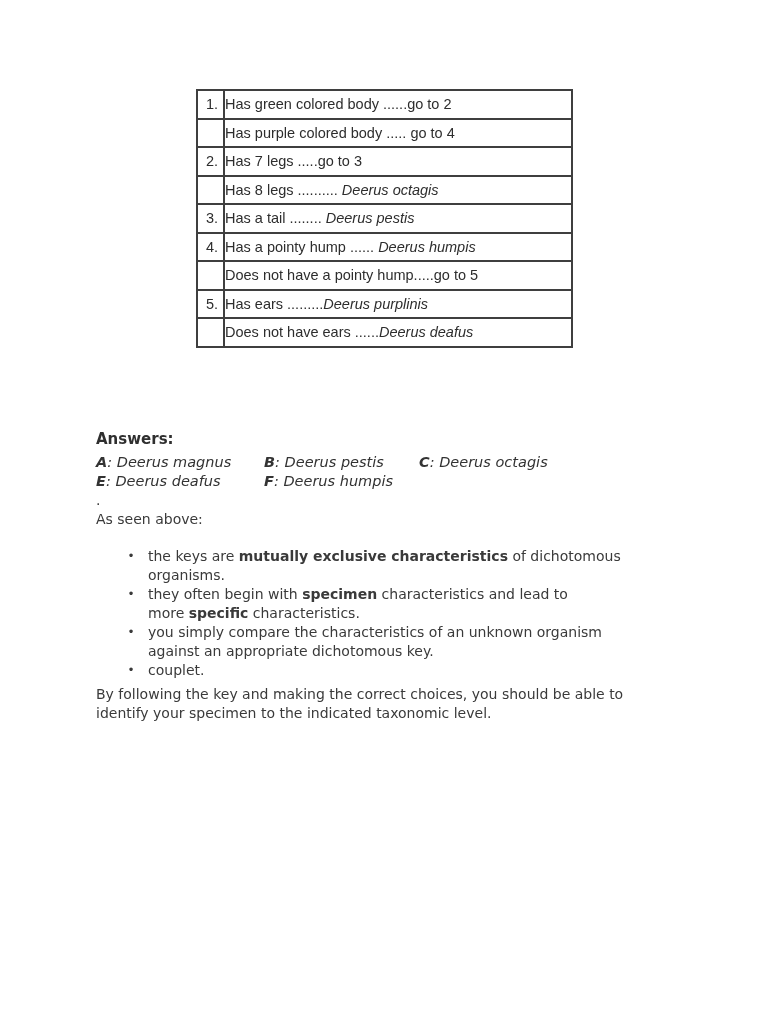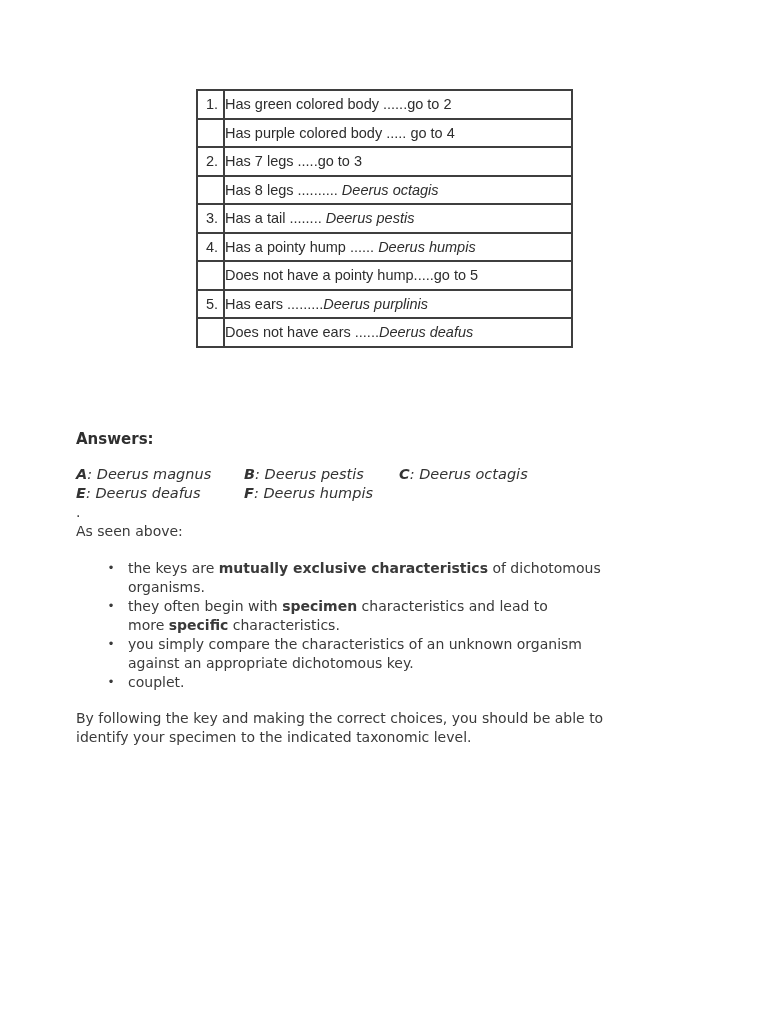--- a/index.html
+++ b/index.html
@@ -39,34 +39,34 @@
     padding-right: 5px;
   }
   .key-table td.desc { }
 
   .i { font-style: italic; }
   .b { font-weight: bold; }
 
   
   .content {
     position: absolute;
-    left: 76px;
+    left: 96px;
     top: 430px;
     width: 600px;
     font-size: 14px;
     line-height: 19px;
   }
   .answers-heading {
     font-size: 15px;
     font-weight: bold;
     line-height: 19px;
     color: #2f2f2f;
   }
   .answers-grid {
-    margin-top: 16px;
+    margin-top: 4px;
     display: grid;
     grid-template-columns: 168px 155px auto;
     font-style: italic;
     font-size: 14.5px;
     line-height: 19px;
     color: #333333;
   }
   .answer-letter { font-weight: bold; }
   .stray-dot { line-height: 19px; }
   .intro-line { line-height: 19px; }
@@ -75,21 +75,21 @@
   .bullet-item { position: relative; padding-left: 52px; }
   .bullet-dot {
     position: absolute;
     left: 28px;
     top: 0;
     width: 14px;
     text-align: center;
     font-size: 12px;
   }
   .bullet-line, .closing-line { line-height: 19px; white-space: nowrap; }
-  .closing { margin-top: 17px; }
+  .closing { margin-top: 5px; }
 </style>
 </head>
 <body>
 
 <div class="page">
 
   <table class="key-table">
     <tbody>
       <tr>
           <td class="num">1.</td>

